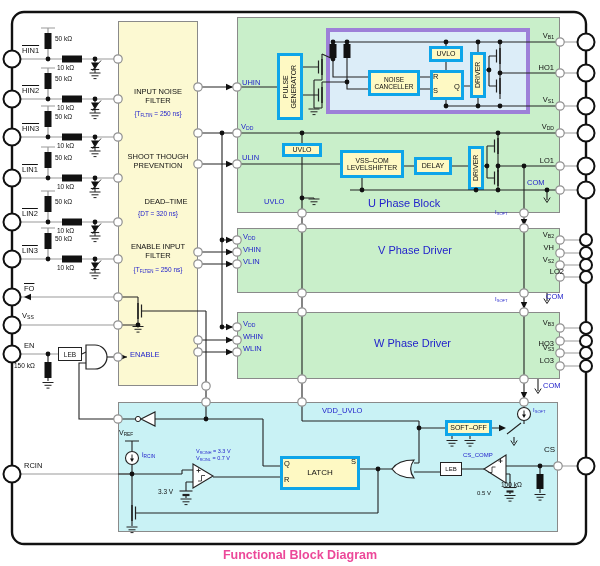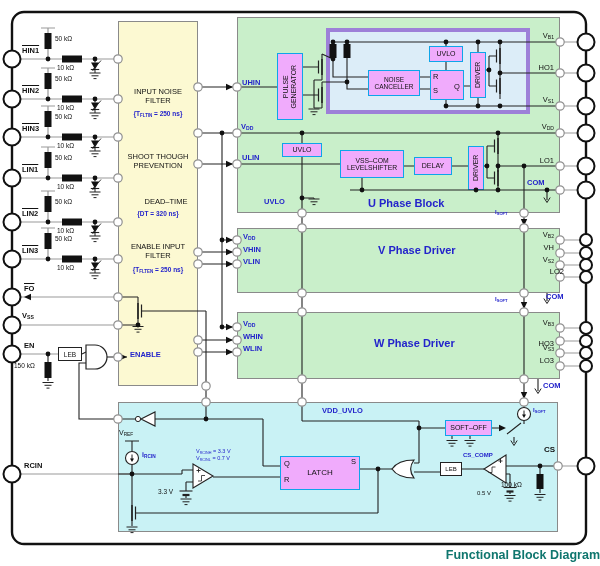--- a/index.html
+++ b/index.html
@@ -1,36 +1,36 @@
 <!DOCTYPE html>
 <html><head>
 <meta charset="utf-8">
 <style>
   html,body{margin:0;padding:0;background:#fff}
   .stage{position:relative;width:600px;height:566px;background:#fff;font-family:"Liberation Sans",sans-serif;overflow:hidden}
   .stage *{box-sizing:border-box}
   .block{position:absolute;border:1px solid #8a8a8a}
   .svgl{position:absolute;left:0;top:0}
   .t{position:absolute;font-size:7.5px;line-height:1.15;color:#111;white-space:nowrap}
-  .bold{font-weight:bold}
-  .blue{color:#2323cb;font-weight:bold}
+  .bold{font-weight:normal}
+  .blue{color:#2323cb;font-weight:normal}
   .s7{font-size:7px}
   .s65{font-size:6.5px}
   .s6{font-size:6px}
   .s55{font-size:5.5px}
   .s11{font-size:11px}
   .s12{font-size:12px}
   .ov{text-decoration:overline}
   .ctr{text-align:center}
   .pre{white-space:pre-line}
   sub{font-size:68%;vertical-align:-0.25em;line-height:0}
-  .cbox{position:absolute;background:#f0abfc;border:1px solid #0ea5e9;display:flex;align-items:center;justify-content:center;text-align:center;font-size:7px;color:#111;line-height:1.1}
+  .cbox{position:absolute;background:#fef9c3;border:3px solid #0ea5e9;display:flex;align-items:center;justify-content:center;text-align:center;font-size:7px;color:#111;line-height:1.1}
   .wbox{position:absolute;background:#fff;border:1px solid #222;display:flex;align-items:center;justify-content:center;font-size:6.5px;color:#111}
   .rot{transform:rotate(-90deg);white-space:pre-line;text-align:center}
-  .titlebar{position:absolute;left:0;top:548px;width:600px;text-align:right;font-size:12.5px;font-weight:bold;color:#0f766e}
+  .titlebar{position:absolute;left:0;top:548px;width:600px;text-align:center;font-size:12.5px;font-weight:bold;color:#ec4899}
 </style>
 </head>
 <body>
 
 <div class="stage">
 
   <div class="block" style="left:118px;top:21px;width:80px;height:365px;background:#fcf9d2"></div>
   <div class="block" style="left:237px;top:17px;width:323px;height:196px;background:#c9efca"></div>
   <div class="block" style="left:326px;top:28px;width:204px;height:86px;background:#dcedf8;border:4px solid #9d80d8"></div>
   <div class="block" style="left:237px;top:228px;width:323px;height:65px;background:#c9efca"></div>

